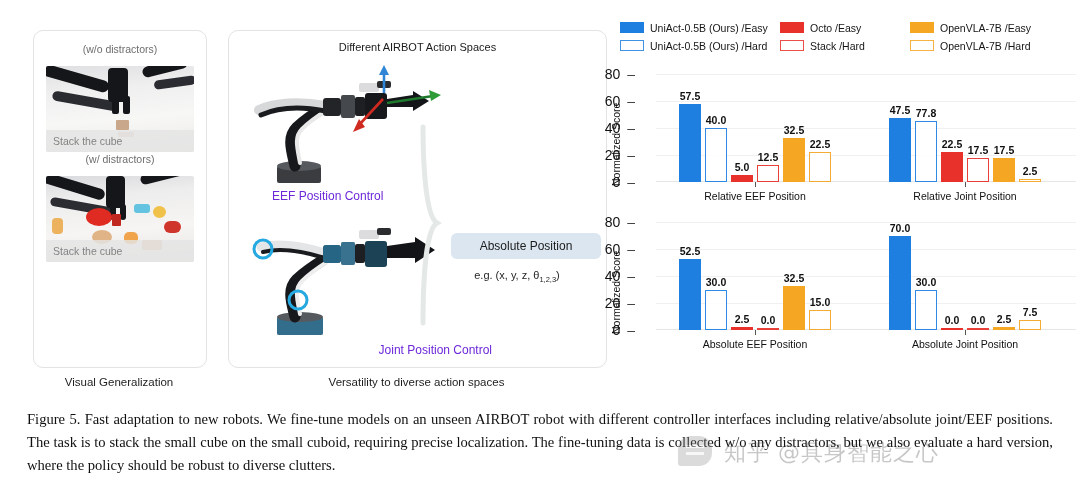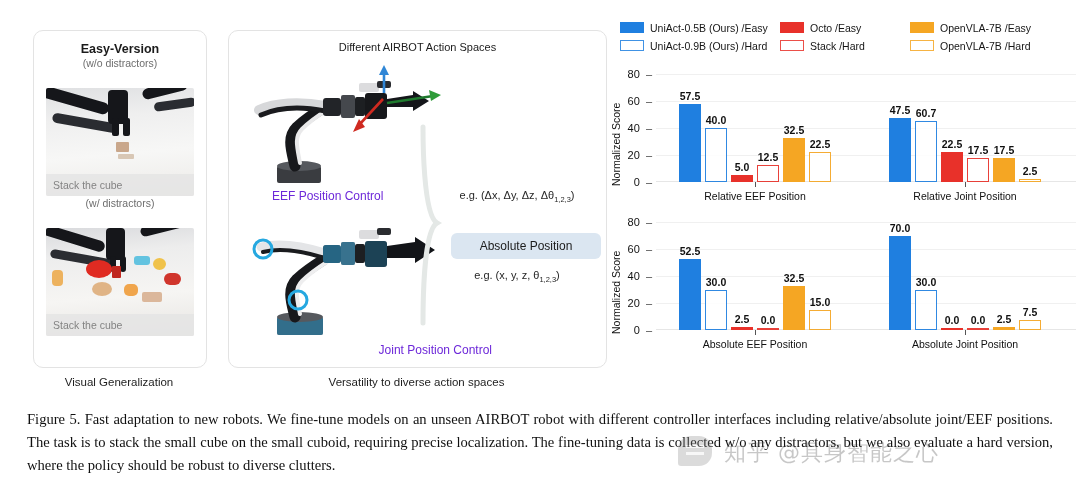--- a/index.html
+++ b/index.html
@@ -20,21 +20,21 @@
   .panel-caption{
     position:absolute;text-align:center;font-size:11.5px;color:#1d1d1d;
     font-family:"Liberation Sans", sans-serif;
   }
   #cap-left{left:33px;top:376px;width:172px;}
   #cap-mid{left:228px;top:376px;width:377px;}
 
   
   .ver-title{text-align:center;font-size:12.5px;font-weight:600;color:#1b1b1b;margin:0;}
   .ver-sub{text-align:center;font-size:10.5px;color:#6d6d6d;margin:1px 0 0 0;}
-  .photo{position:relative;width:148px;height:108px;margin:19px auto 0 auto;overflow:hidden;border-radius:2px;}
+  .photo{position:relative;width:148px;height:86px;margin:11px auto 0 auto;overflow:hidden;border-radius:2px;}
   .photo .tag{
     position:absolute;left:0;bottom:0;width:100%;height:22px;line-height:22px;
     background:rgba(228,228,228,.82);color:#838383;font-size:10.5px;padding-left:7px;
     box-sizing:border-box;
   }
   
   .ph-easy{background:linear-gradient(175deg,#dfe0e2 0%,#efefef 28%,#f7f7f6 60%,#eceae7 100%);}
   .arm-a{position:absolute;background:#15161a;border-radius:6px;}
   .cube-s{position:absolute;background:#c9a78b;border-radius:1px;}
   
@@ -61,21 +61,21 @@
 
   .chart{position:absolute;left:0;width:468px;height:148px;}
   #chart-top{top:48px;}
   #chart-bot{top:196px;}
   .ylab{
     position:absolute;left:-2px;top:26px;font-size:10.5px;color:#111;
     transform:rotate(-90deg);transform-origin:left top;white-space:nowrap;
   }
   .plot{position:absolute;left:44px;top:4px;width:420px;height:108px;}
   .grid{position:absolute;left:0;width:100%;height:1px;background:#f0f0f0;}
-  .ytick{position:absolute;right:100%;margin-right:4px;font-size:11px;color:#111;white-space:nowrap;transform:translateY(-50%);}
+  .ytick{position:absolute;right:100%;margin-right:21px;font-size:14px;color:#111;white-space:nowrap;transform:translateY(-50%);}
   .ytick .dash{display:inline-block;margin-left:3px;color:#444;}
   .bar{position:absolute;bottom:0;box-sizing:border-box;}
   .bval{position:absolute;font-size:10.5px;color:#101010;white-space:nowrap;text-align:center;font-weight:bold;}
   .xlab{position:absolute;font-size:10.5px;color:#111;text-align:center;white-space:nowrap;}
   .xtick{position:absolute;bottom:-5px;width:1px;height:5px;background:#555;}
   .axisline{position:absolute;left:0;bottom:0;width:100%;height:1px;background:#e6e6e6;}
 
   
   #caption{
     position:absolute;left:27px;top:408px;width:1026px;
@@ -100,21 +100,20 @@
     box-shadow:0 7px 0 #e8e8e8;
   }
 </style>
 </head>
 <body>
 
 <div class="figure-area">
 
   <div class="panel" id="panel-left">
     <div style="padding-top:11px;">
-      <p class="ver-title">Easy-Version</p>
       <p class="ver-sub">(w/o distractors)</p>
       <div class="photo ph-easy">
         <div class="arm-a" style="left:-8px;top:6px;width:72px;height:12px;transform:rotate(16deg);"></div>
         <div class="arm-a" style="left:6px;top:30px;width:66px;height:10px;transform:rotate(10deg);background:#2a2c31;"></div>
         <div class="arm-a" style="left:62px;top:2px;width:20px;height:34px;border-radius:4px;"></div>
         <div class="arm-a" style="left:66px;top:30px;width:7px;height:18px;border-radius:2px;"></div>
         <div class="arm-a" style="left:77px;top:30px;width:7px;height:18px;border-radius:2px;"></div>
         <div class="arm-a" style="left:96px;top:-4px;width:46px;height:11px;transform:rotate(-14deg);"></div>
         <div class="arm-a" style="left:108px;top:12px;width:42px;height:9px;transform:rotate(-8deg);background:#2a2c31;"></div>
         <div class="cube-s" style="left:70px;top:54px;width:13px;height:10px;"></div>
@@ -191,37 +190,34 @@
       <rect x="122" y="13" width="20" height="9" rx="2" fill="#dcdcde"></rect>
       <rect x="140" y="11" width="14" height="7" rx="2" fill="#2a2c30"></rect>
       <path d="M150 29 L178 25 L178 20 L198 33 L178 46 L178 41 L150 41 Z" fill="#121418"></path>
     </svg>
     <div class="robot-label" style="left:18px;top:312px;width:220px;text-align:right;">Joint Position Control</div>
 
     <svg width="40" height="210" viewBox="0 0 40 210" style="position:absolute;left:190px;top:92px;">
       <path d="M4 4 C4 14 4 92 18 100 C4 108 4 186 4 200" stroke="#e4e8e6" stroke-width="5" fill="none" stroke-linecap="round"></path>
     </svg>
 
-    <div class="eg" style="left:208px;top:158px;width:160px;">
-      <span>e.g. (Δx, Δy, Δz, Δθ</span><sub>1,2,3</sub><span>)</span>
-    </div>
 
     <div class="chipbox" id="chip-abs" style="left:222px;top:202px;width:150px;">Absolute Position</div>
     <div class="eg" style="left:208px;top:238px;width:160px;">
       <span>e.g. (x, y, z, θ</span><sub>1,2,3</sub><span>)</span>
     </div>
   </div>
   <div class="panel-caption" id="cap-mid">Versatility to diverse action spaces</div>
 
   <div id="charts">
     <div class="legend" id="legend">
         <div class="lg-item" style="left: 0px; top: 0px;"><span class="sw" style="background: rgb(31, 127, 224); border: 1px solid rgb(31, 127, 224);"></span><span>UniAct-0.5B (Ours) /Easy</span></div>
         <div class="lg-item" style="left: 160px; top: 0px;"><span class="sw" style="background: rgb(232, 49, 42); border: 1px solid rgb(232, 49, 42);"></span><span>Octo /Easy</span></div>
         <div class="lg-item" style="left: 290px; top: 0px;"><span class="sw" style="background: rgb(245, 166, 35); border: 1px solid rgb(245, 166, 35);"></span><span>OpenVLA-7B /Easy</span></div>
-        <div class="lg-item" style="left: 0px; top: 18px;"><span class="sw" style="background: rgb(255, 255, 255); border: 1.4px solid rgb(31, 127, 224); opacity: 0.85;"></span><span>UniAct-0.9B (Ours) /Hard</span></div>
+        <div class="lg-item" style="left: 0px; top: 18px;"><span class="sw" style="background: rgb(255, 255, 255); border: 1.4px solid rgb(31, 127, 224); opacity: 0.85;"></span><span>UniAct-0.5B (Ours) /Hard</span></div>
         <div class="lg-item" style="left: 160px; top: 18px;"><span class="sw" style="background: rgb(255, 255, 255); border: 1.4px solid rgb(232, 49, 42); opacity: 0.85;"></span><span>Stack /Hard</span></div>
         <div class="lg-item" style="left: 290px; top: 18px;"><span class="sw" style="background: rgb(255, 255, 255); border: 1.4px solid rgb(245, 166, 35); opacity: 0.85;"></span><span>OpenVLA-7B /Hard</span></div>
       </div>
     <div class="chart" id="chart-top">
         <div class="ylab" style="top: 116px;">Normalized Score</div>
         <div class="plot">
           <div class="ytick" style="top: 108px;">0 <span class="dash">–</span></div>
           <div class="grid" style="top: 81px;"></div>
           <div class="ytick" style="top: 81px;">20 <span class="dash">–</span></div>
           <div class="grid" style="top: 54px;"></div>
@@ -241,21 +237,21 @@
           <div class="bval" style="left: 94px; width: 36px; top: 77.125px;">12.5</div>
           <div class="bar" style="left: 127px; width: 22px; height: 43.875px; background: rgb(245, 166, 35);"></div>
           <div class="bval" style="left: 120px; width: 36px; top: 50.125px;">32.5</div>
           <div class="bar" style="left: 153px; width: 22px; height: 30.375px; background: rgb(255, 255, 255); border: 1.5px solid rgb(245, 166, 35); opacity: 0.92;"></div>
           <div class="bval" style="left: 146px; width: 36px; top: 63.625px;">22.5</div>
           <div class="xtick" style="left: 99px;"></div>
           <div class="xlab" style="left: 29px; top: 116px; width: 140px;">Relative EEF Position</div>
           <div class="bar" style="left: 233px; width: 22px; height: 64.125px; background: rgb(31, 127, 224);"></div>
           <div class="bval" style="left: 226px; width: 36px; top: 29.875px;">47.5</div>
           <div class="bar" style="left: 259px; width: 22px; height: 60.75px; background: rgb(255, 255, 255); border: 1.5px solid rgb(31, 127, 224); opacity: 0.92;"></div>
-          <div class="bval" style="left: 252px; width: 36px; top: 33.25px;">60.7</div>
+          <div class="bval" style="left: 252px; width: 36px; top: 33.25px;">77.8</div>
           <div class="bar" style="left: 285px; width: 22px; height: 30.375px; background: rgb(232, 49, 42);"></div>
           <div class="bval" style="left: 278px; width: 36px; top: 63.625px;">22.5</div>
           <div class="bar" style="left: 311px; width: 22px; height: 23.625px; background: rgb(255, 255, 255); border: 1.5px solid rgb(232, 49, 42); opacity: 0.92;"></div>
           <div class="bval" style="left: 304px; width: 36px; top: 70.375px;">17.5</div>
           <div class="bar" style="left: 337px; width: 22px; height: 23.625px; background: rgb(245, 166, 35);"></div>
           <div class="bval" style="left: 330px; width: 36px; top: 70.375px;">17.5</div>
           <div class="bar" style="left: 363px; width: 22px; height: 3.375px; background: rgb(255, 255, 255); border: 1.5px solid rgb(245, 166, 35); opacity: 0.92;"></div>
           <div class="bval" style="left: 356px; width: 36px; top: 90.625px;">2.5</div>
           <div class="xtick" style="left: 309px;"></div>
           <div class="xlab" style="left: 239px; top: 116px; width: 140px;">Relative Joint Position</div>

